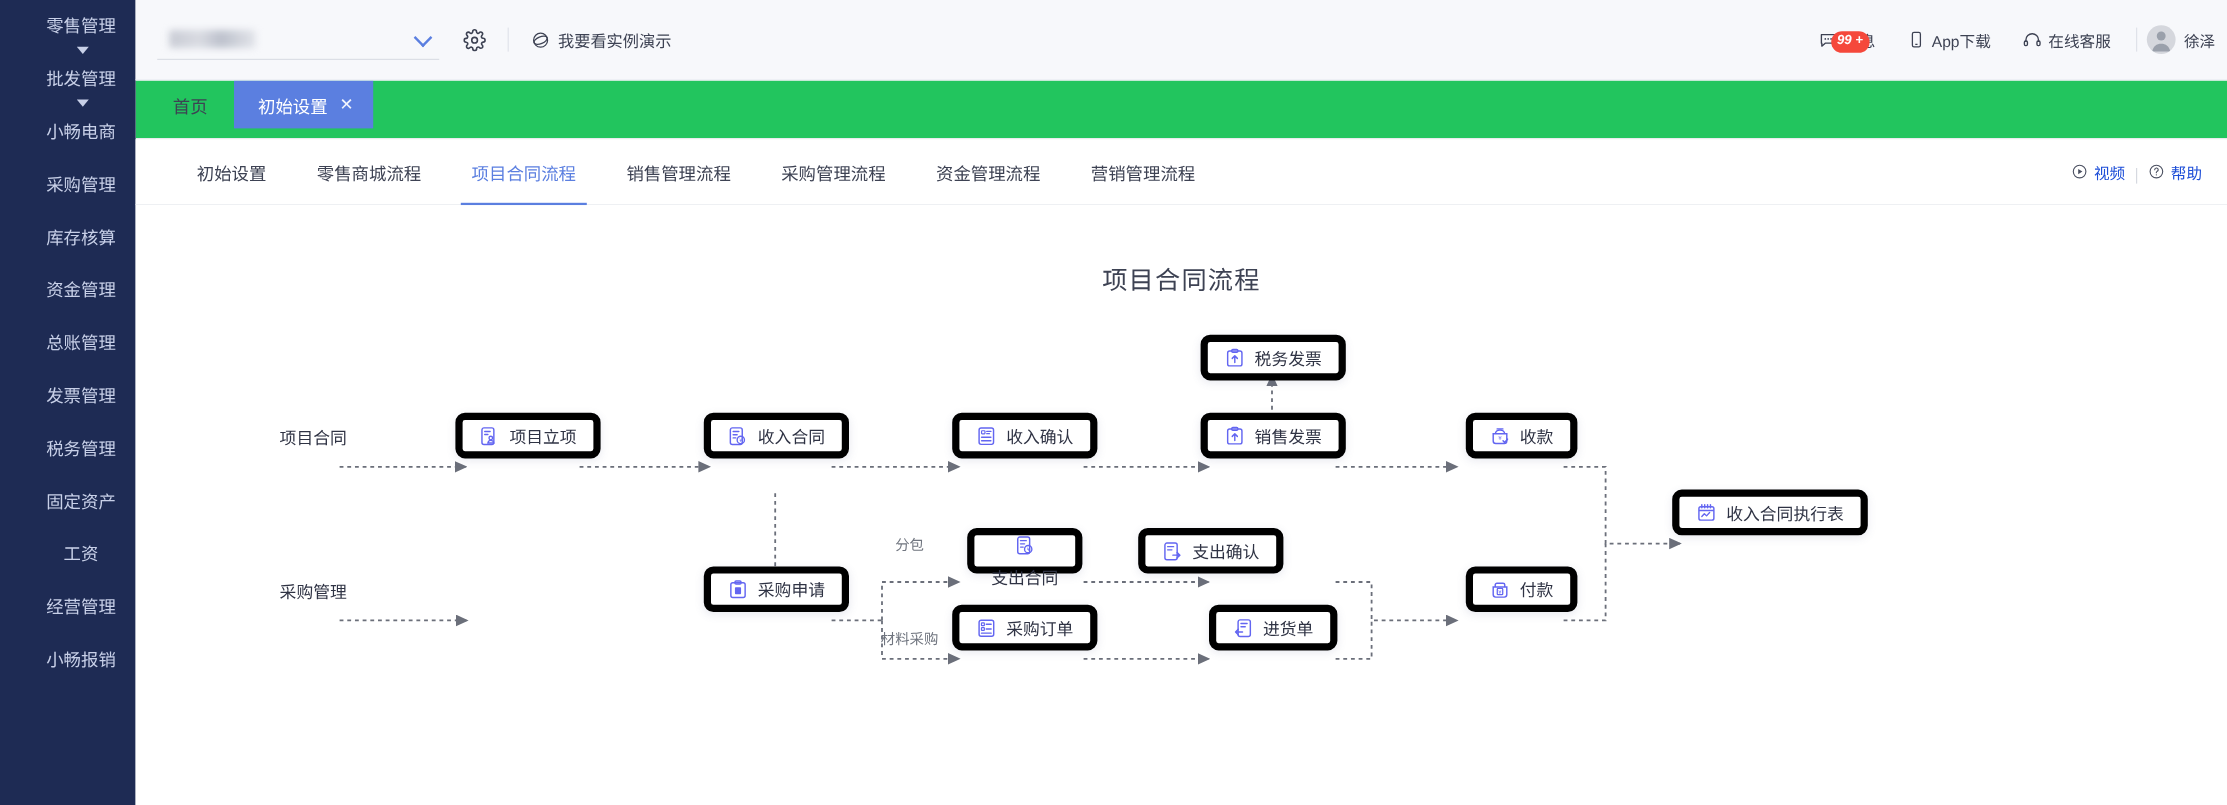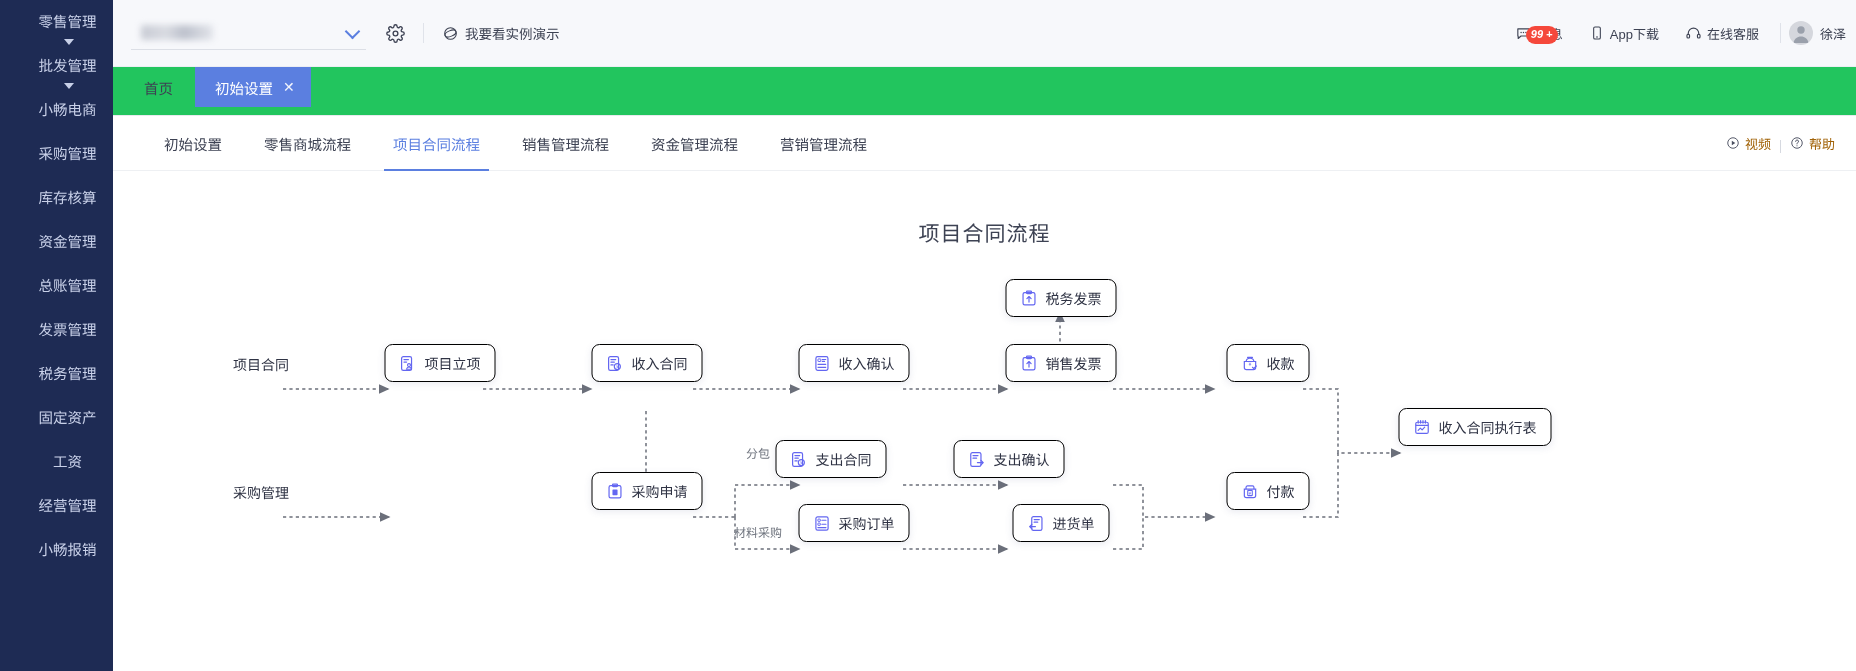--- a/index.html
+++ b/index.html
@@ -119,21 +119,21 @@
     position: relative; height: 55px; display: flex; align-items: center;
     white-space: nowrap;
   }
   .subnav-item.active { color: #5b7fe0; }
   .subnav-item.active::after {
     content: ""; position: absolute; left: 12px; right: 12px; bottom: 0;
     height: 2px; background: #5b7fe0;
   }
   .subnav-right {
     margin-left: auto; display: flex; align-items: flex-end;
-    padding-right: 12px; gap: 0; font-size: 13px; color: #a16207;
+    padding-right: 12px; gap: 0; font-size: 13px; color: #1d4ed8;
   }
   .sn-btn { display: flex; align-items: center; gap: 5px; cursor: pointer; padding: 0 9px; }
   .sn-sep { width: 1px; height: 13px; background: #d6d9e0; }
 
   
   .canvas { flex: 1 1 auto; position: relative; background: #ffffff; overflow: hidden; }
   .flow-title {
     position: absolute; left: 0; right: 0; top: 46px; text-align: center;
     font-size: 21px; color: #3d4253; letter-spacing: 1px;
   }
@@ -142,21 +142,21 @@
 
   .row-label {
     position: absolute; font-size: 14px; color: #2f3344; white-space: nowrap;
   }
   .edge-label {
     position: absolute; font-size: 12px; color: #70757f; white-space: nowrap;
   }
 
   .node {
     position: absolute; height: 38px; background: #ffffff;
-    border: 1px solid #000000; border-radius: 8px;
+    border: 6px solid #000000; border-radius: 8px;
     display: flex; align-items: center; gap: 8px; padding: 0 14px;
     box-shadow: 0 2px 7px rgba(90,100,150,.13);
     font-size: 14px; color: #2f3344; cursor: pointer; white-space: nowrap;
     transform: translate(-50%, -50%);
   }
   .node .nico { width: 17px; height: 17px; flex: 0 0 17px; display: block; }
 </style>
 </head>
 <body>
 
@@ -289,20 +289,23 @@
             <span>初始设置</span>
           </div>
           <div class="subnav-item">
             <span>零售商城流程</span>
           </div>
           <div class="subnav-item active">
             <span>项目合同流程</span>
           </div>
           <div class="subnav-item">
             <span>销售管理流程</span>
+          </div>
+          <div class="subnav-item">
+            <span>采购管理流程</span>
           </div>
           <div class="subnav-item">
             <span>资金管理流程</span>
           </div>
           <div class="subnav-item">
             <span>营销管理流程</span>
           </div>
         </div>
       <div class="subnav-right">
         <span class="sn-btn">
@@ -407,21 +410,21 @@
               <use href="#ic-report-icon"></use>
             </svg>
             <span>收入合同执行表</span>
           </div>
           <div class="node" style="left: 534px; top: 320px;">
             <svg class="nico" viewBox="0 0 24 24">
               <use href="#ic-clipboard-icon"></use>
             </svg>
             <span>采购申请</span>
           </div>
-          <div class="node" style="left: 718px; top: 288px;">
+          <div class="node" style="left: 741px; top: 288px; flex-direction: column;">
             <svg class="nico" viewBox="0 0 24 24">
               <use href="#ic-doc-money-icon"></use>
             </svg>
             <span>支出合同</span>
           </div>
           <div class="node" style="left: 896px; top: 288px;">
             <svg class="nico" viewBox="0 0 24 24">
               <use href="#ic-doc-out-icon"></use>
             </svg>
             <span>支出确认</span>

